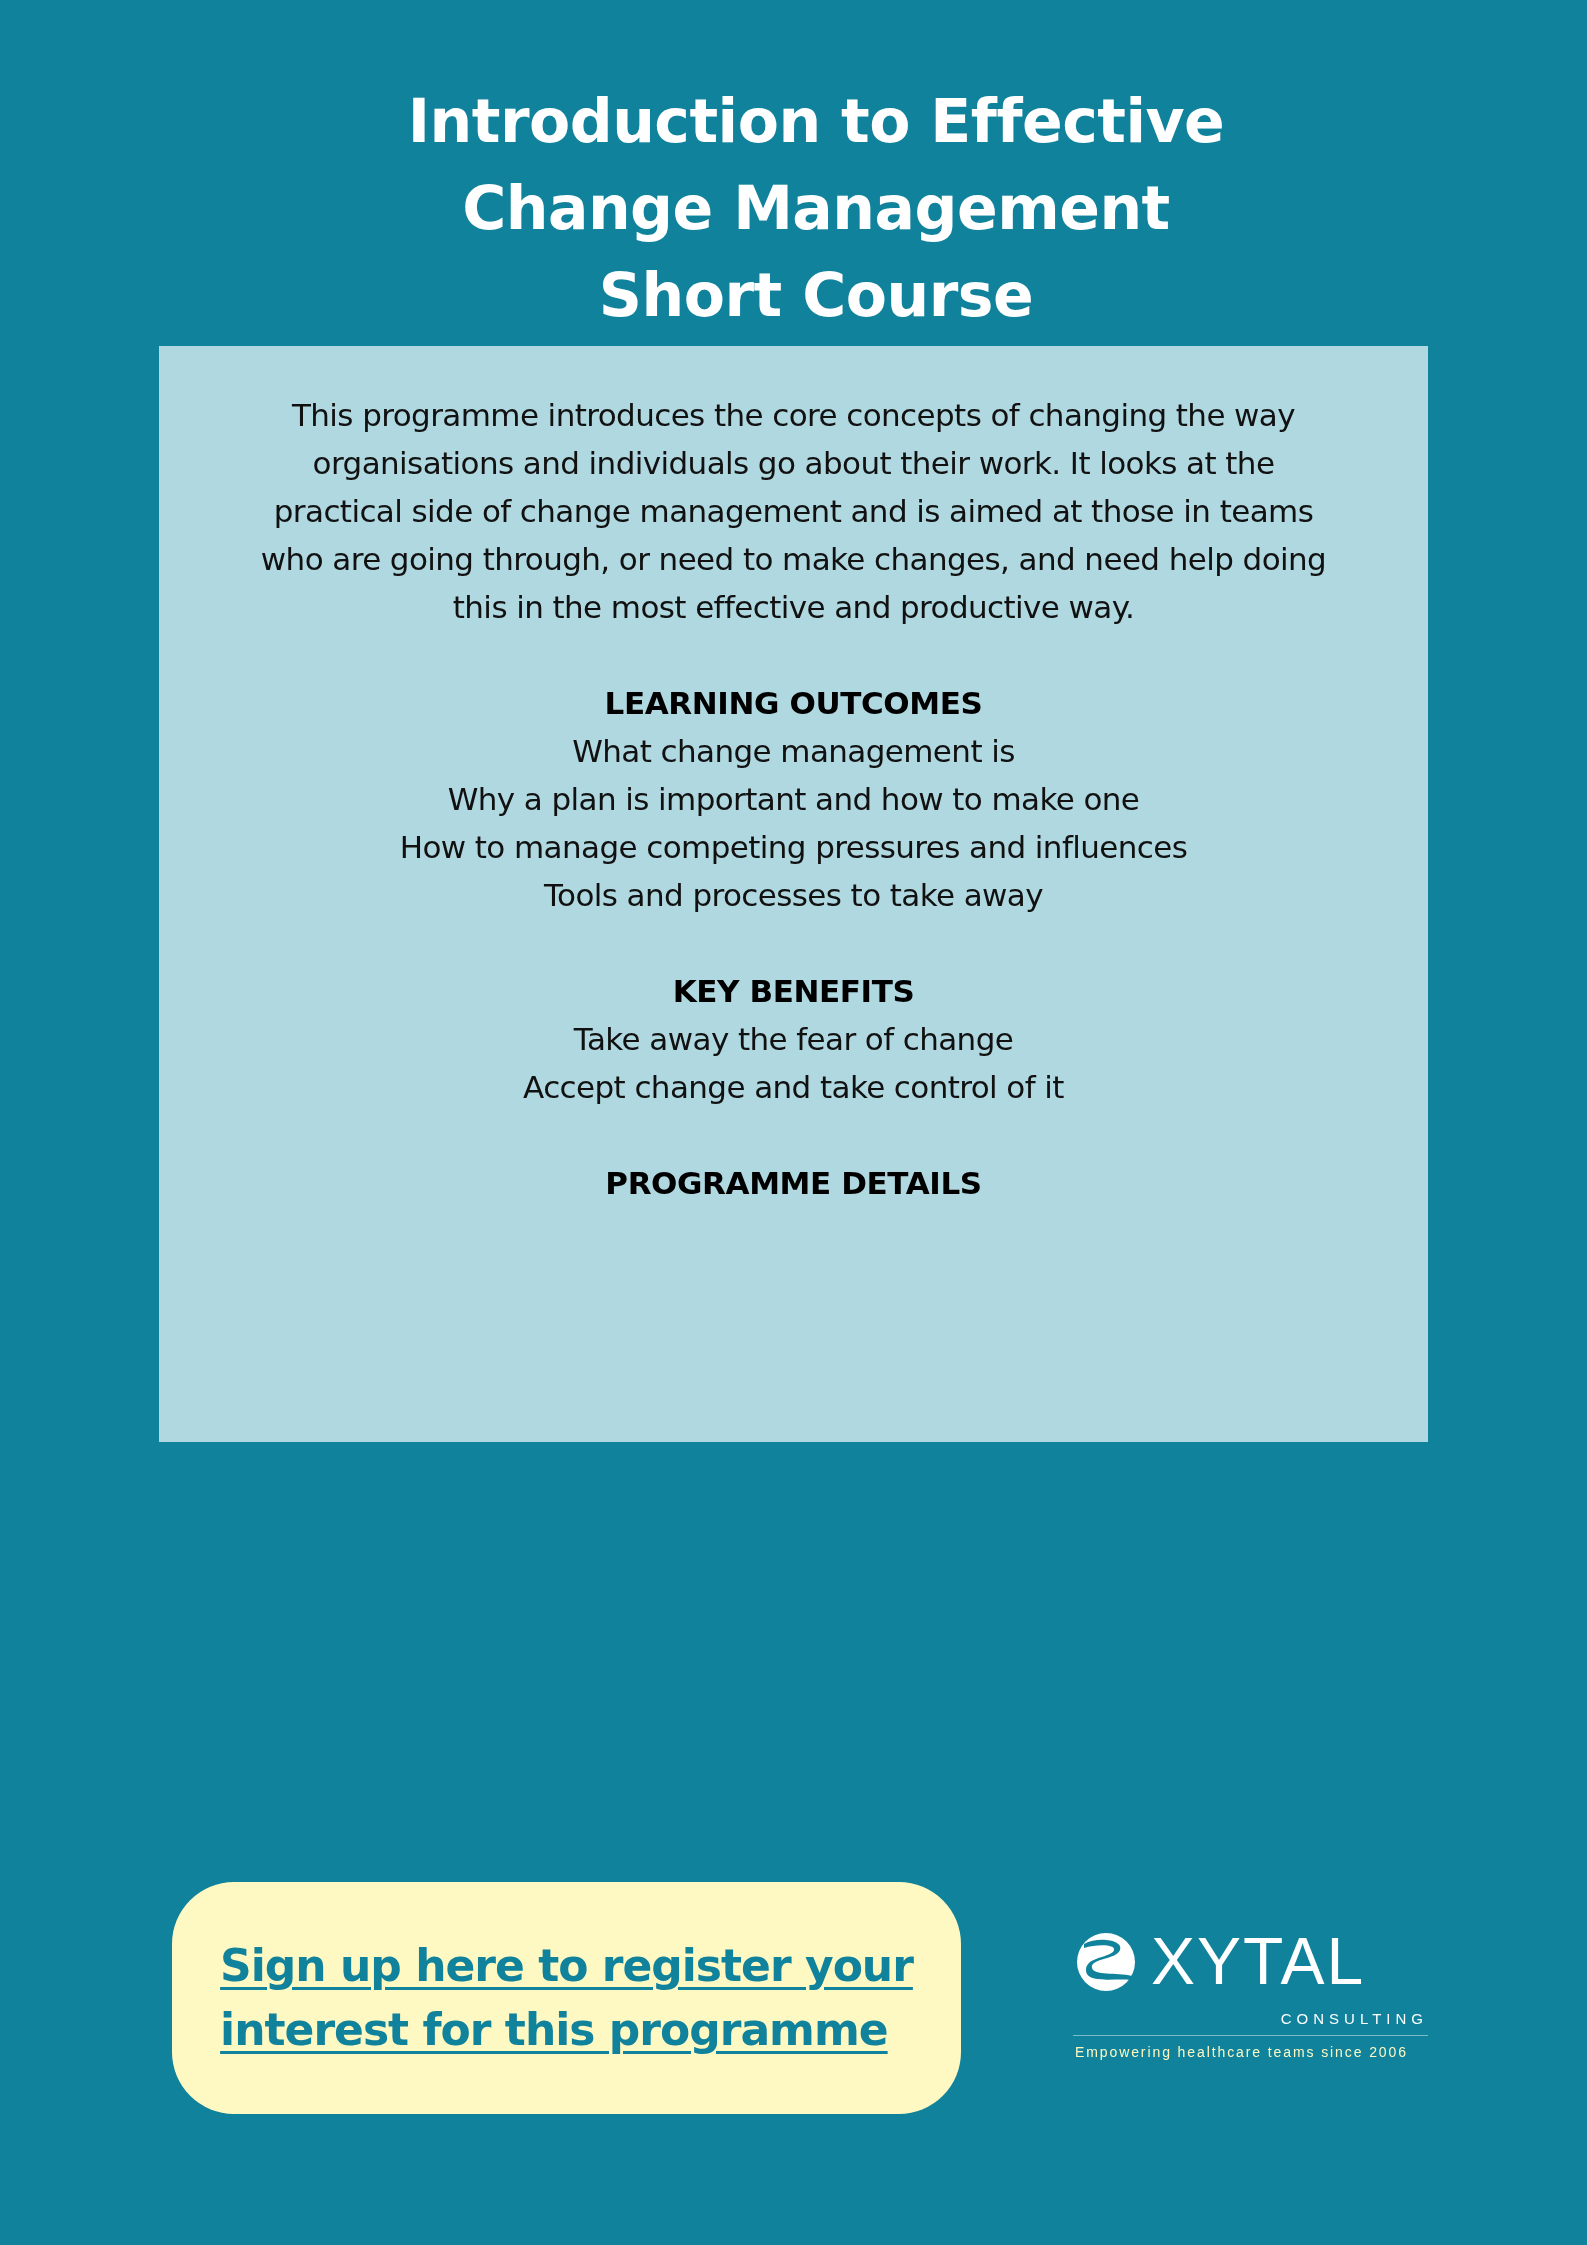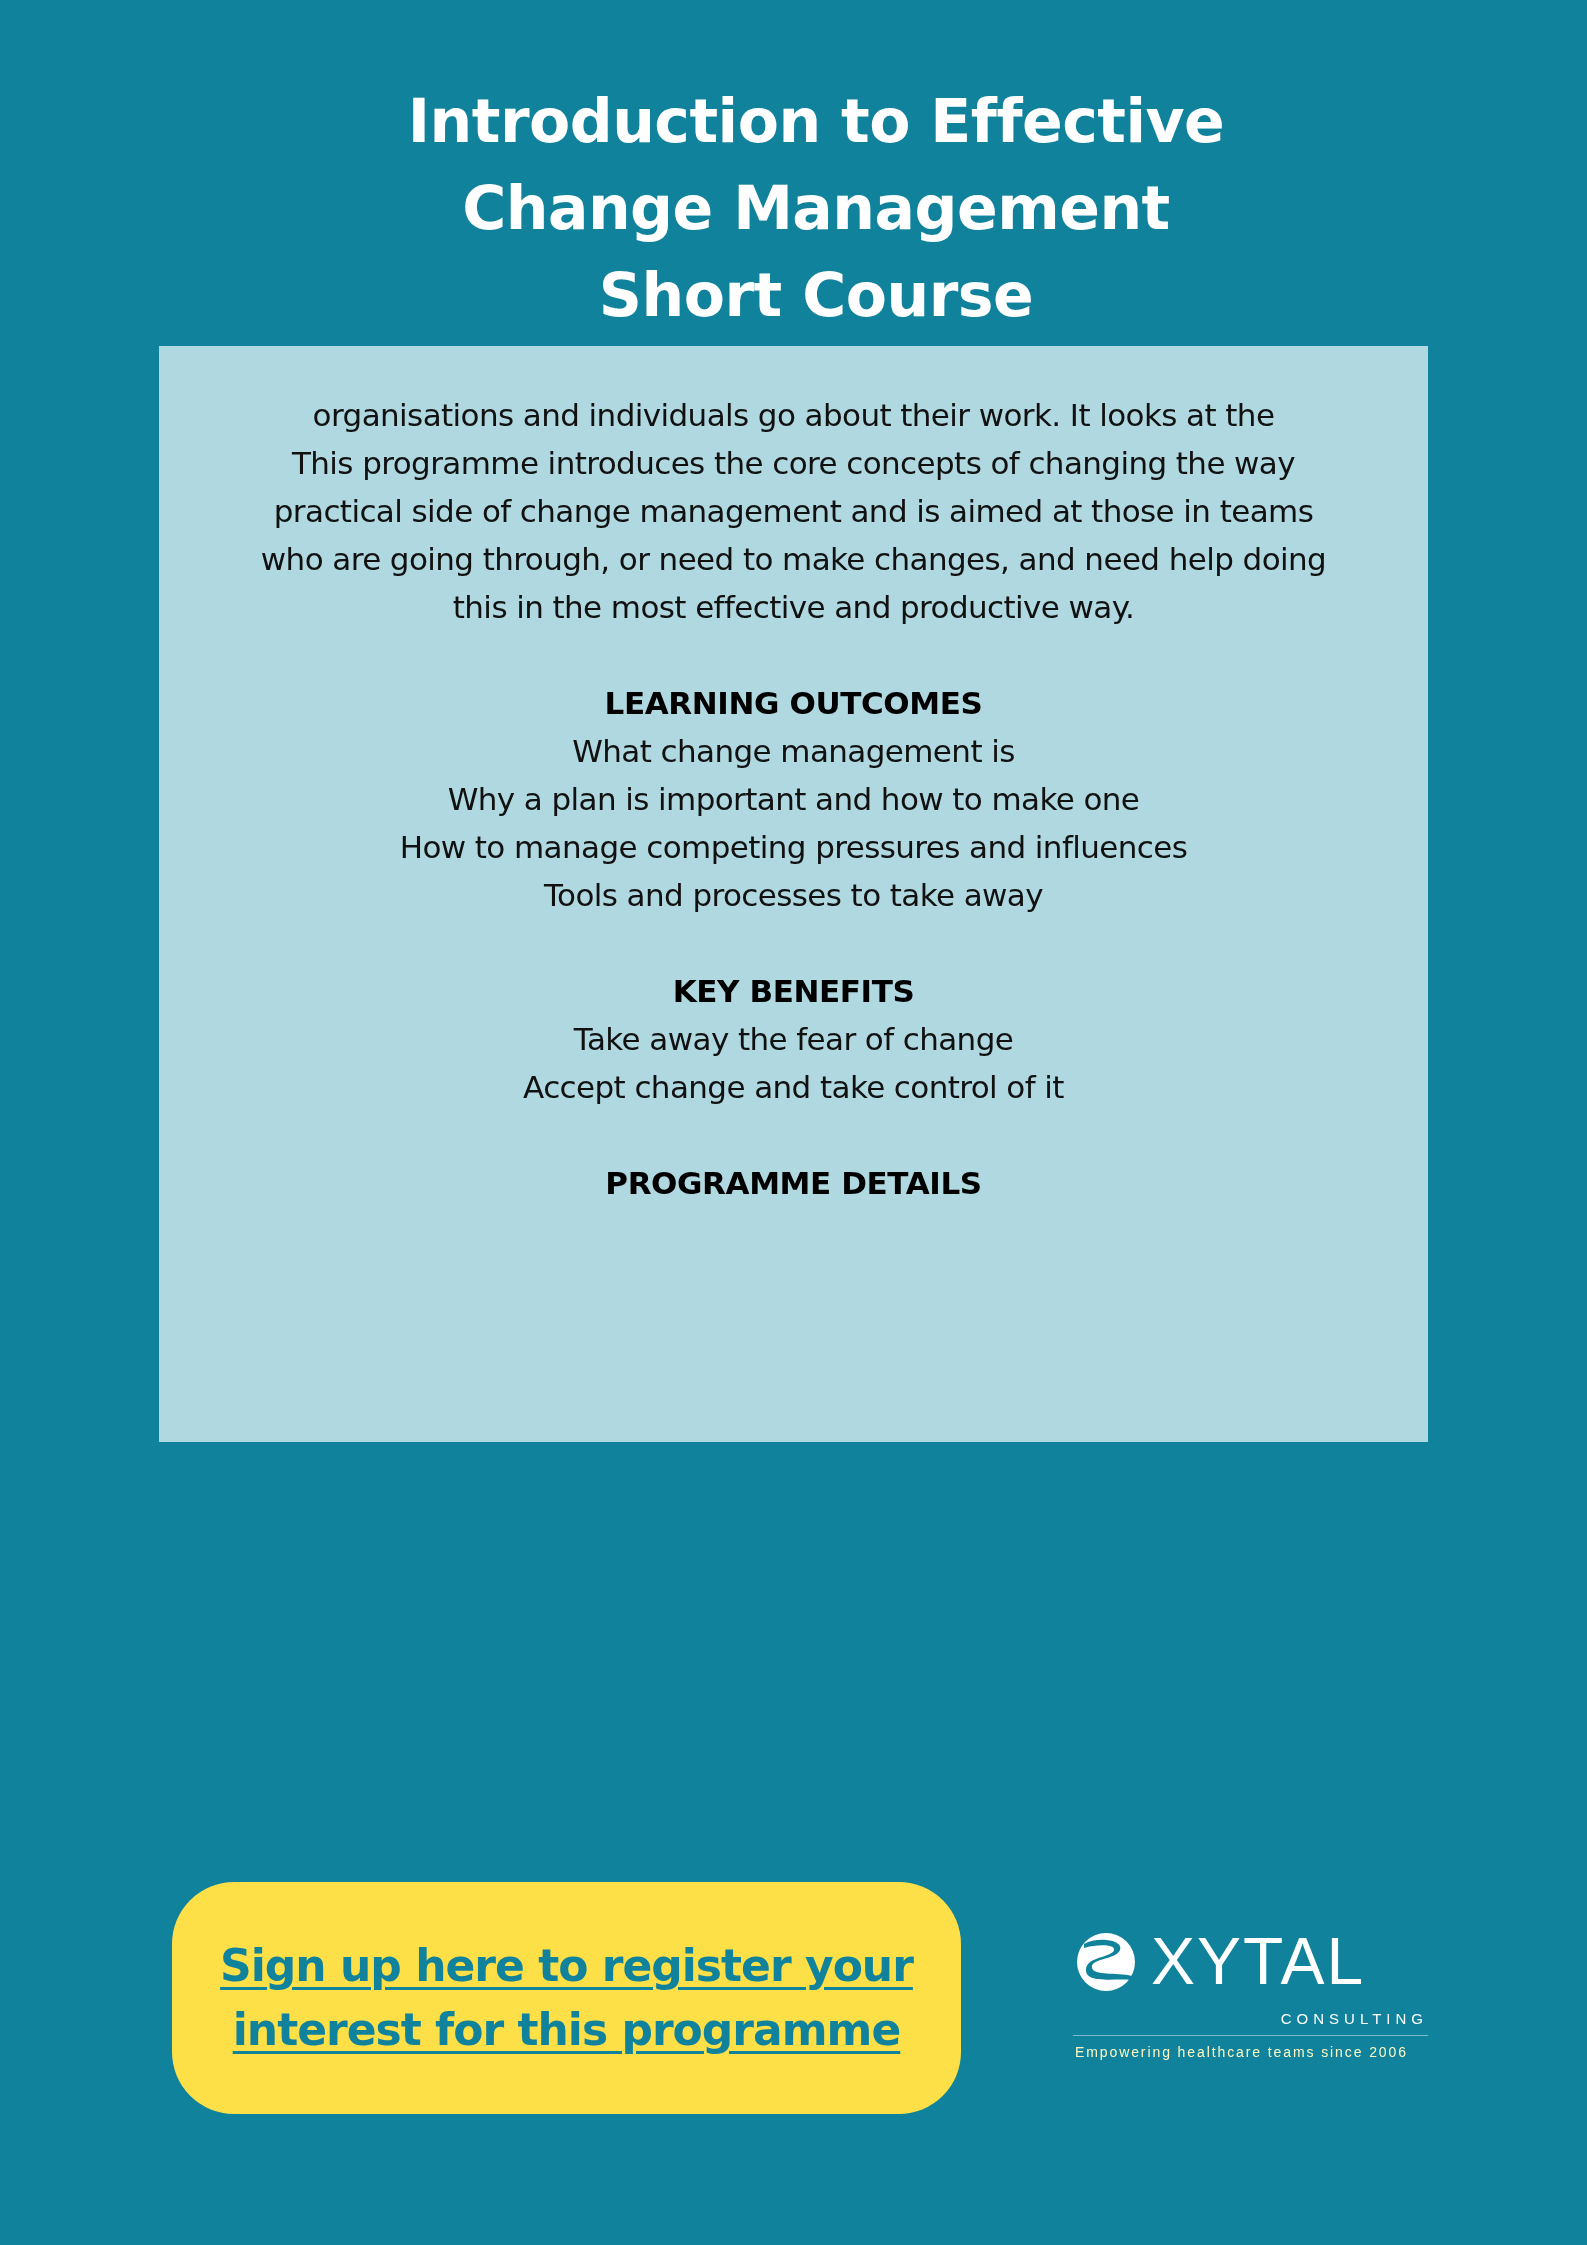--- a/index.html
+++ b/index.html
@@ -31,23 +31,23 @@
   }
   .intro div { white-space: nowrap; }
   .section { margin-top: 48px; }
   .section-heading {
     color: #000000; font-weight: bold; font-size: 31px;
     letter-spacing: -0.4px;
   }
   .section-item { white-space: nowrap; }
   .cta {
     position: absolute; left: 172px; top: 1882px; width: 789px; height: 232px;
-    background: #fde047; border-radius: 62px;
+    background: #fef9c3; border-radius: 62px;
     display: flex; align-items: center; justify-content: center;
-    text-align: center;
+    text-align: left;
   }
   .cta a {
     color: #10829c; font-family: "DejaVu Sans", sans-serif;
     font-weight: bold; font-size: 44px; line-height: 64px;
     text-decoration: underline; text-decoration-thickness: 3px;
     text-underline-offset: 6px; letter-spacing: -1px;
   }
   .cta a div { white-space: nowrap; }
   .logo {
     position: absolute; left: 1073px; top: 1928px; width: 355px; height: 140px;
@@ -78,22 +78,22 @@
 
 <div class="title">
   <div>Introduction to Effective</div>
   <div>Change Management</div>
   <div>Short Course</div>
 </div>
 
 <div class="panel">
   <div class="panel-inner">
     <div class="intro">
+      <div>This programme introduces the core concepts of changing the way</div>
       <div>organisations and individuals go about their work. It looks at the</div>
-      <div>This programme introduces the core concepts of changing the way</div>
       <div>practical side of change management and is aimed at those in teams</div>
       <div>who are going through, or need to make changes, and need help doing</div>
       <div>this in the most effective and productive way.</div>
     </div>
 
     <div class="section">
       <div class="section-heading">LEARNING OUTCOMES</div>
       <div class="section-item">What change management is</div>
       <div class="section-item">Why a plan is important and how to make one</div>
       <div class="section-item">How to manage competing pressures and influences</div>

